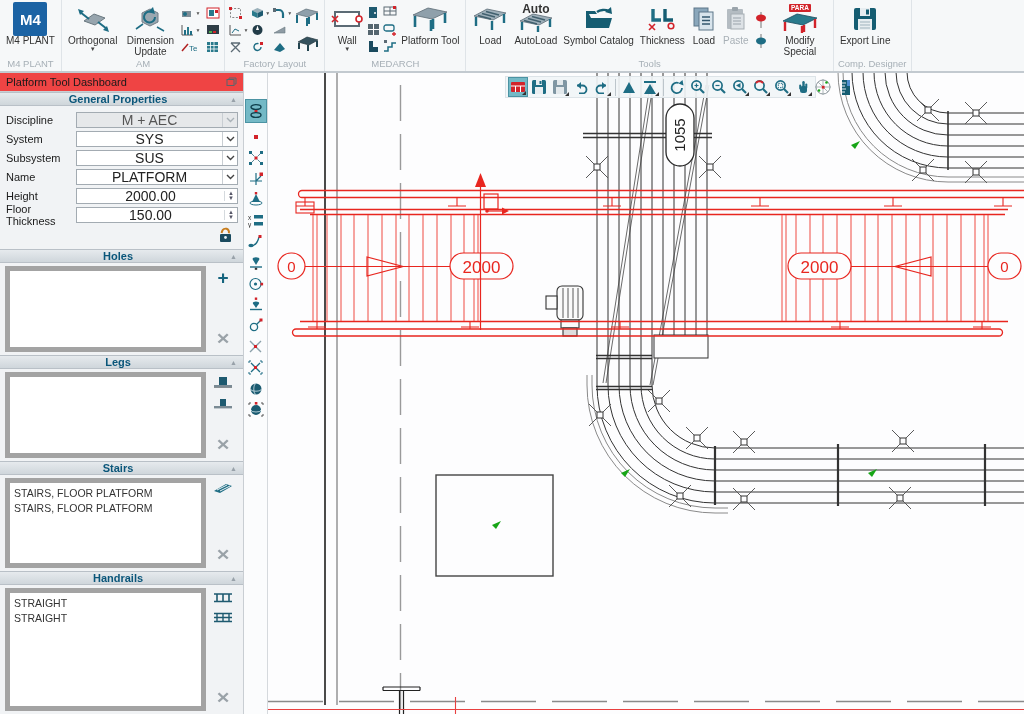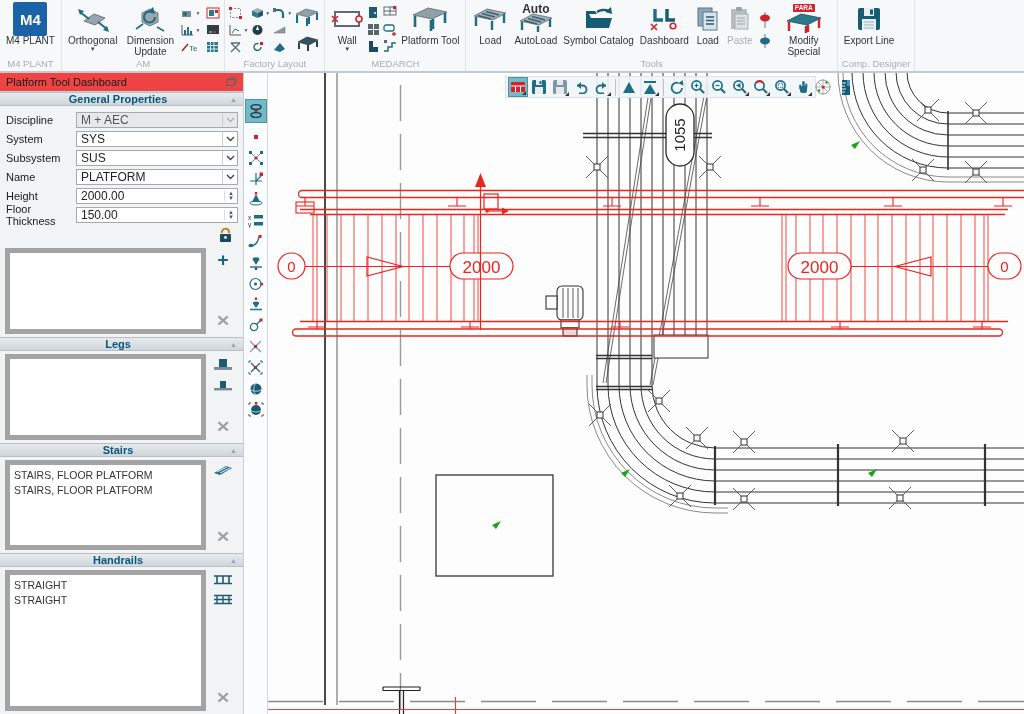--- a/index.html
+++ b/index.html
@@ -32,21 +32,21 @@
   .panel { width:244px; background:#f1f3f5; border-right:1px solid #c9ced3; display:flex; flex-direction:column; font-size:11px; }
   .panel-title { height:19px; background:#ef4444; border-bottom:1px solid #c9ced3; display:flex; align-items:center; padding:0 6px; color:#1a1a1a; }
   .panel-title span { flex:1; }
   .sec-h { height:14px; background:linear-gradient(#e6eaed,#cfd6db); border-top:1px solid #b9c0c7; border-bottom:1px solid #b9c0c7; display:flex; align-items:center; padding:0 6px; }
   .sec-h .t { flex:1; text-align:center; font-weight:bold; color:#0a567a; font-size:11px; }
   .sec-h .col { font-size:7px; color:#98a1a9; }
   .gp { padding:4px 5px 0 6px; }
   .frow { display:flex; align-items:center; height:19px; }
   .frow label { width:70px; color:#1a1a1a; font-size:11px; }
   .combo,.spin { flex:1; height:16px; background:#fff; border:1px solid #a3abb2; display:flex; align-items:center; }
-  .combo .val,.spin .val { flex:1; padding:0 4px; font-size:12px; color:#222; white-space:nowrap; overflow:hidden; }
+  .combo .val,.spin .val { flex:1; padding:0 4px; font-size:14px; color:#222; white-space:nowrap; overflow:hidden;text-align:center; }
   .combo .arr { width:15px; align-self:stretch; display:flex; align-items:center; justify-content:center; border-left:1px solid #c9ced3; }
   .combo.dis { background:#e6e8ea; }
   .combo.dis .val { color:#555; }
   .spin .ud { width:13px; display:flex; flex-direction:column; align-items:center; line-height:5px; font-size:6px; color:#556; border-left:1px solid #d5dade; }
   .lockrow { display:flex; justify-content:flex-end; padding:3px 10px 2px 0; }
   .sec-body { display:flex; padding:3px 3px 3px 5px; }
   .listbox { flex:1; background:#fff; border:5px solid #a3a3a3; padding:3px 4px; overflow:hidden; }
   .listbox .item { font-size:10.5px; color:#333; line-height:15px; white-space:nowrap; }
   .btncol { width:34px; display:flex; flex-direction:column; align-items:center; justify-content:space-between; padding:4px 0; }
   .btncol .top { display:flex; flex-direction:column; gap:9px; align-items:center; }
@@ -341,21 +341,21 @@
         </div>
         <div class="rbtn">
           <div class="ric">
             <svg width="34" height="26">
                 <path d="M8,3 V14 H16" stroke="#1e6d84" stroke-width="3.4" fill="none"></path>
                 <path d="M20,3 V14 H28" stroke="#155d72" stroke-width="3.4" fill="none"></path>
                 <path d="M4,18 L10,24 M10,18 L4,24" stroke="#d2232a" stroke-width="1.6"></path>
                 <circle cx="26" cy="20" r="2.8" fill="none" stroke="#d2232a" stroke-width="1.6"></circle>
               </svg>
           </div>
-          <div class="lbl">Dashboard</div>
+          <div class="lbl">Thickness</div>
         </div>
         <div class="rbtn">
           <div class="ric">
             <svg width="26" height="26">
                 <rect x="3" y="2" width="14" height="18" fill="#8aa7bb" stroke="#5c7689"></rect>
                 <rect x="8" y="6" width="14" height="18" fill="#d8e4ec" stroke="#5c7689"></rect>
                 <path d="M11,11 h8 M11,14.5 h8 M11,18 h8" stroke="#33576d" stroke-width="1.6"></path>
               </svg>
           </div>
           <div class="lbl">Load</div>
@@ -498,20 +498,24 @@
         </div>
       </div>
       <div class="lockrow">
         <svg width="15" height="16">
             <path d="M4,7 V5 a3.5,3.5 0 0 1 7,0" fill="none" stroke="#c87d1e" stroke-width="2" transform="rotate(18 7 5)"></path>
             <rect x="2" y="7" width="11" height="8" rx="1" fill="#1a4a5e"></rect>
             <circle cx="7.5" cy="10.5" r="1.4" fill="#e8eef1"></circle>
           </svg>
       </div>
 
+      <div class="sec-h" style="margin-top:4px">
+        <span class="t">Holes</span>
+        <span class="col">▲</span>
+      </div>
       <div class="sec-body" style="height:92px">
         <div class="listbox"></div>
         <div class="btncol">
           <div class="top">
               <span class="plusbtn">+</span>
             </div>
           <span class="xbtn">✕</span>
         </div>
       </div>
 

